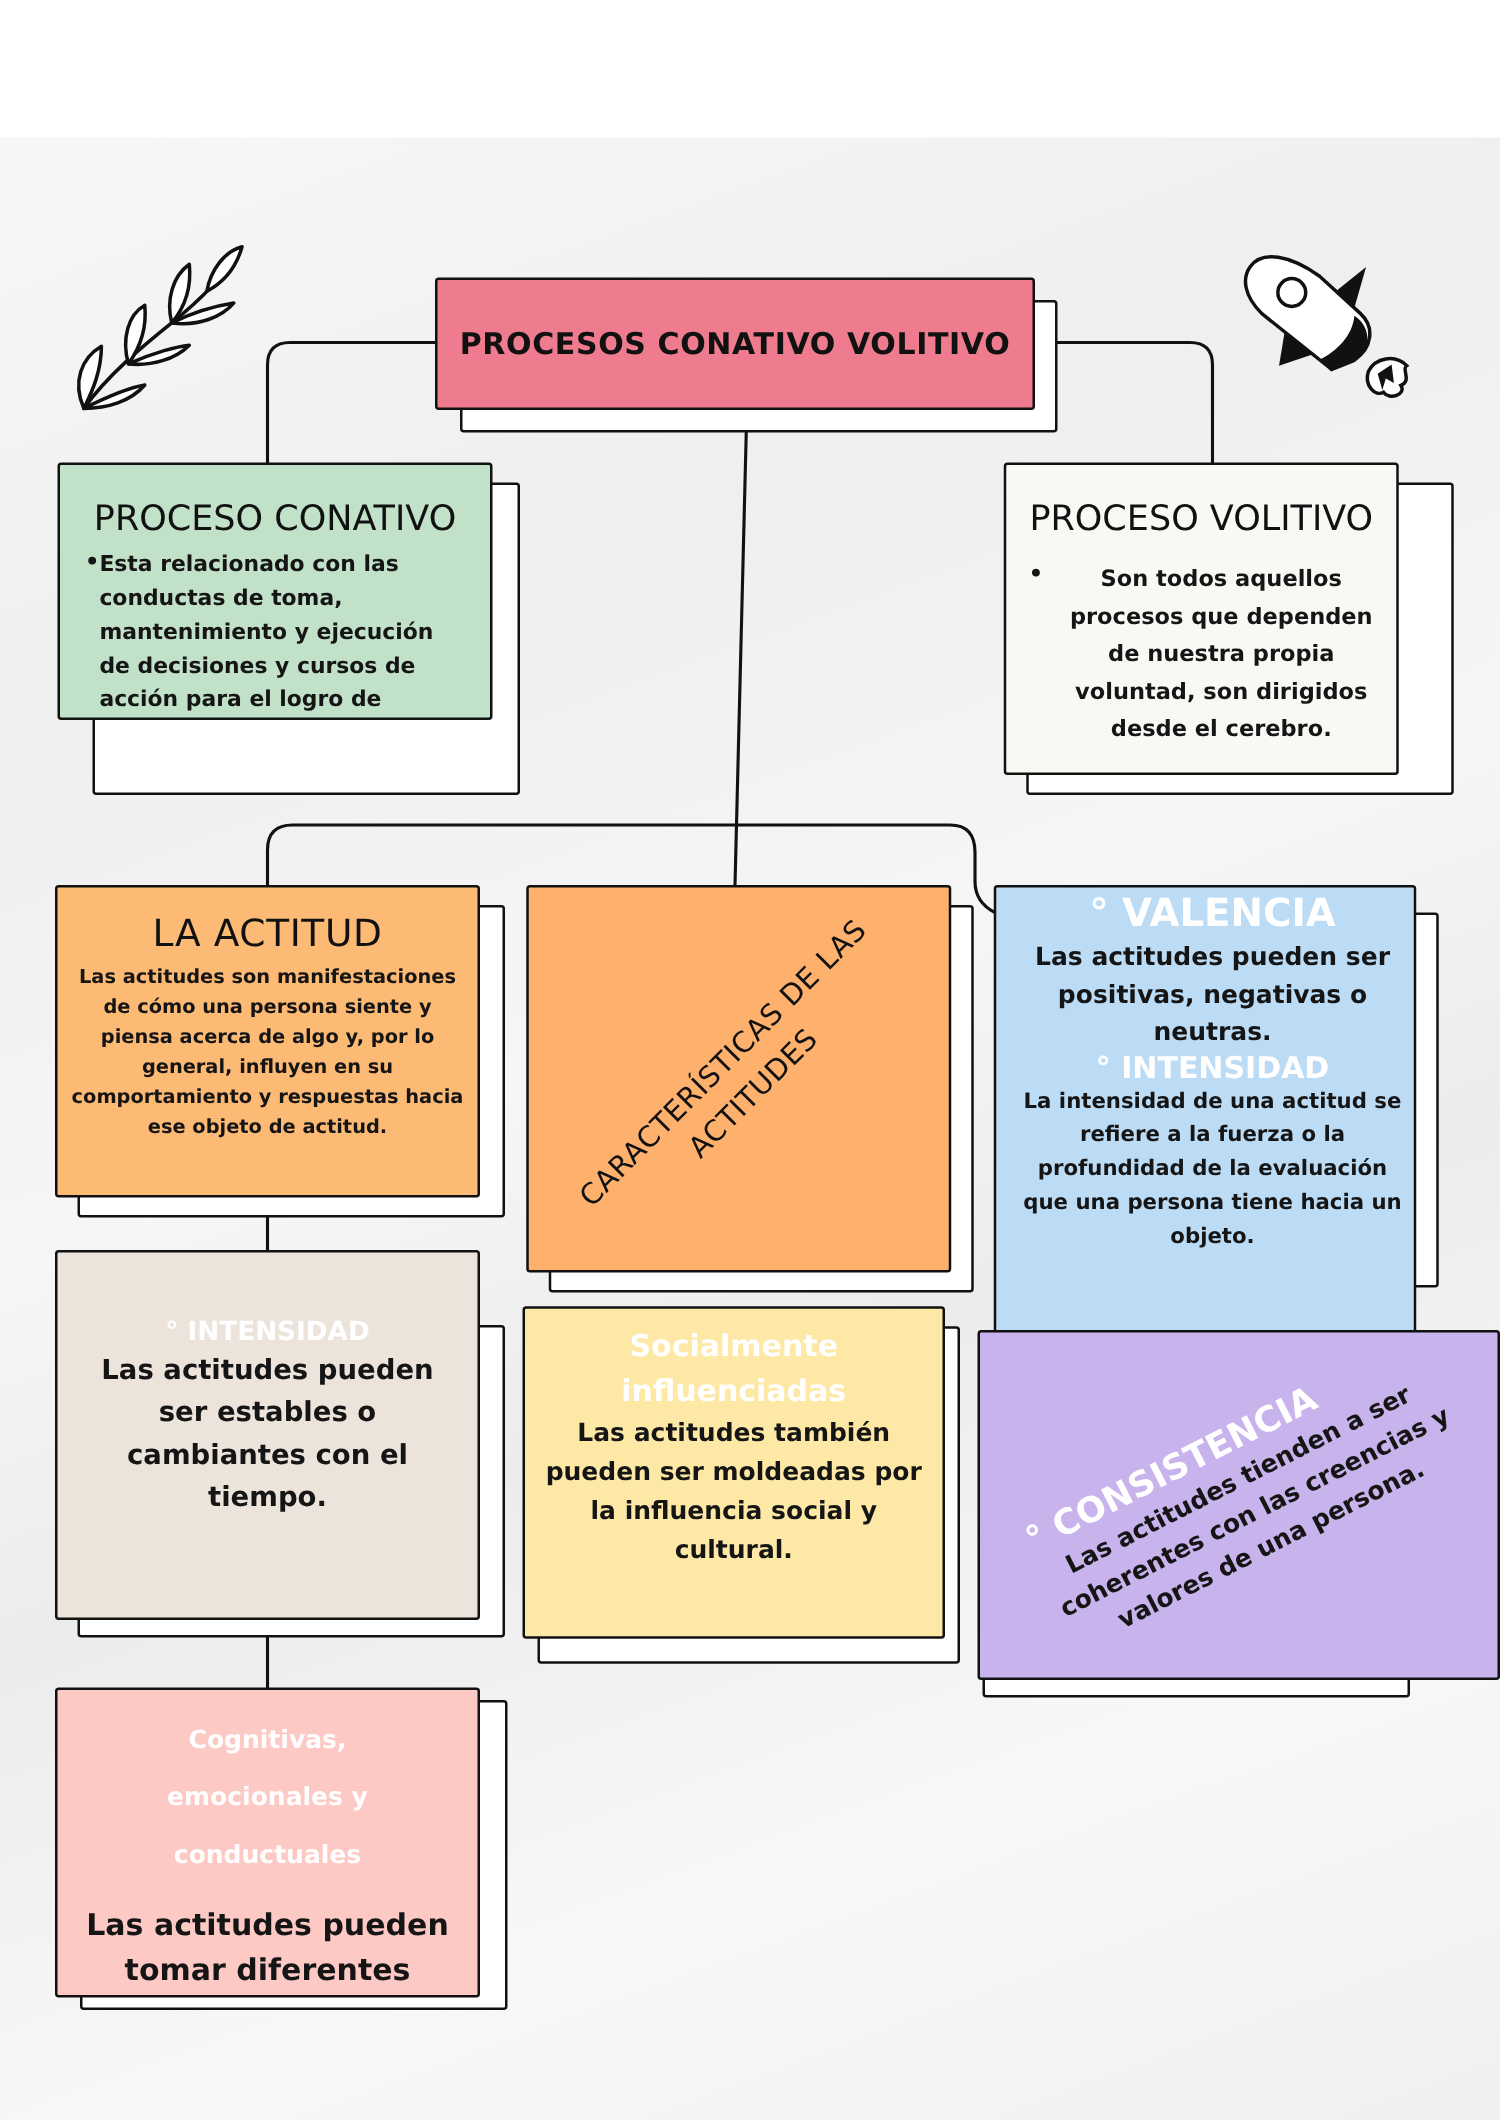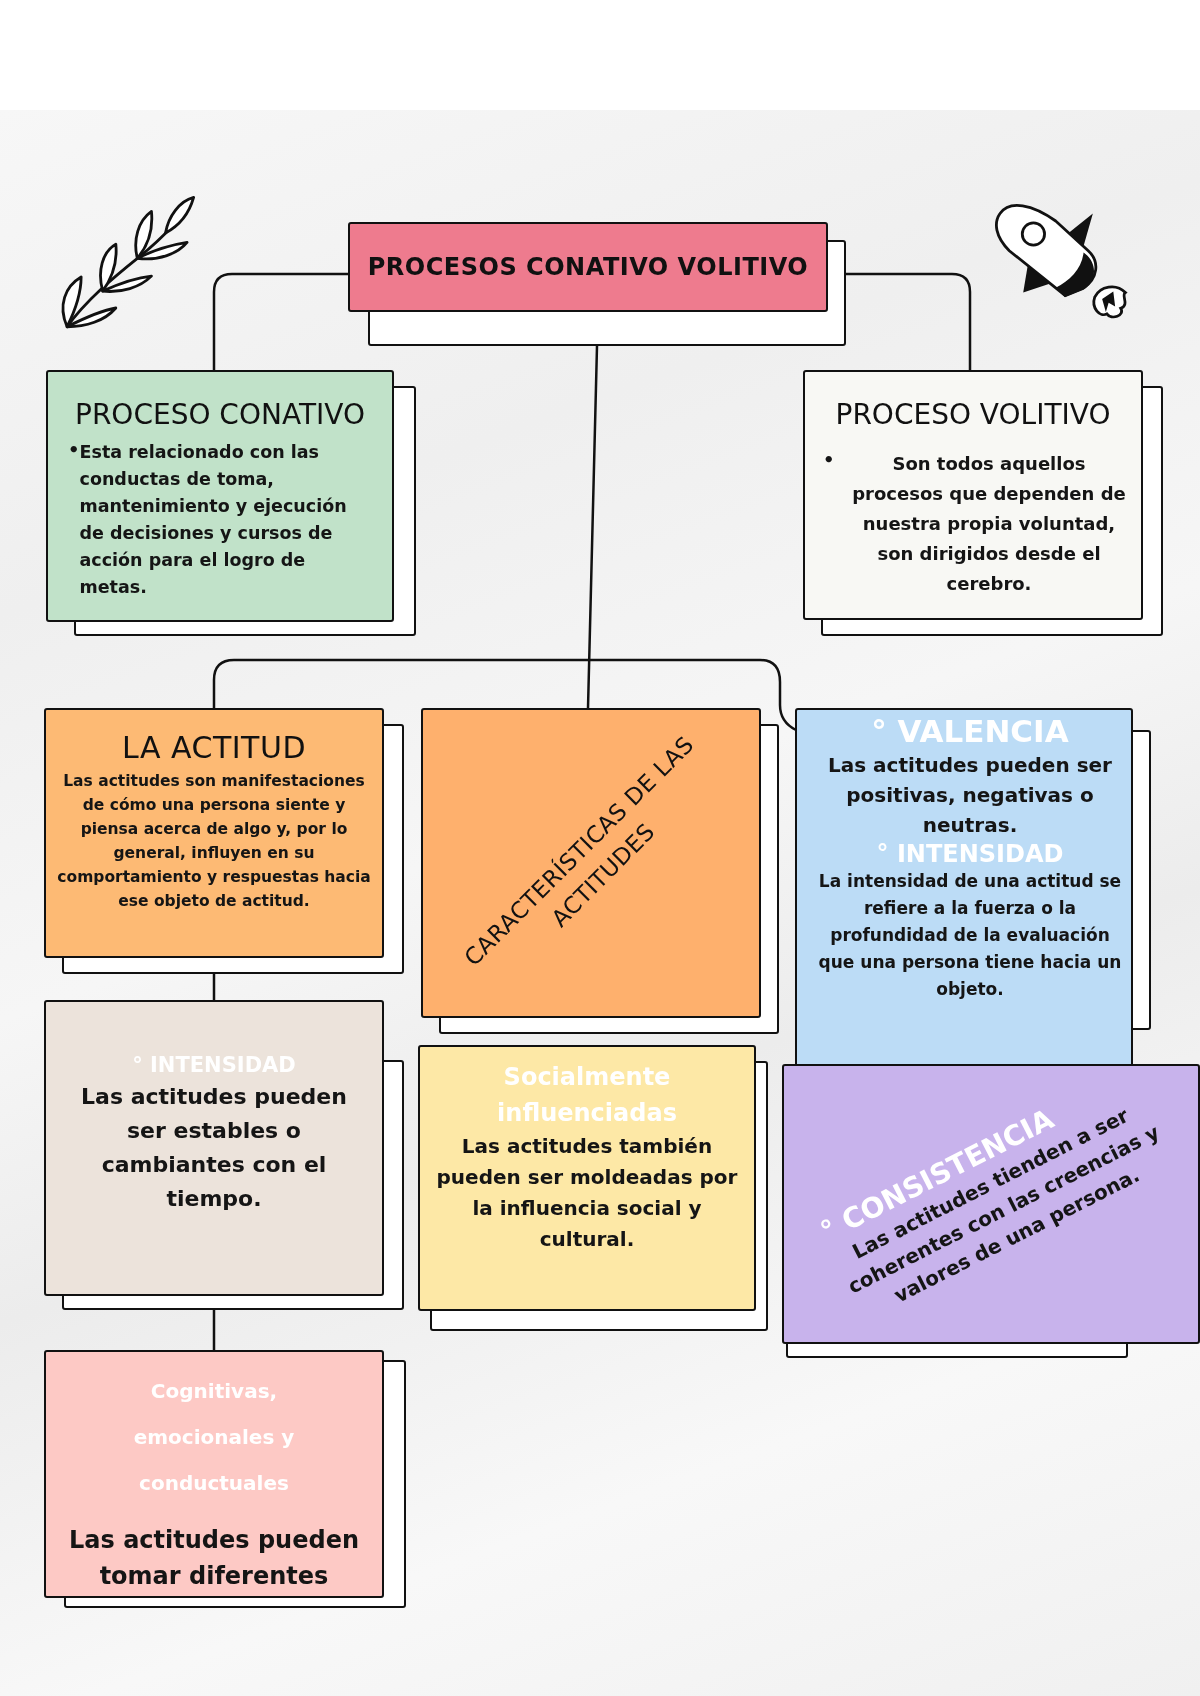--- a/index.html
+++ b/index.html
@@ -68,39 +68,39 @@
     <path d="M10 20 C20 5 45 10 70 28 L105 60 C118 72 115 90 100 100 L80 108 L20 60 C5 45 3 30 10 20 Z" fill="#fff" stroke="#111" stroke-width="3"></path>
     <path d="M100 62 C115 72 115 92 100 102 L80 110 L70 100 C85 92 98 80 100 62 Z" fill="#111"></path>
     <circle cx="46" cy="42" r="12" fill="#fff" stroke="#111" stroke-width="3"></circle>
     <path d="M112 110 C118 98 135 95 145 105 C140 108 150 118 140 122 C145 130 130 135 125 128 C118 132 108 122 112 110 Z" fill="#fff" stroke="#111" stroke-width="3"></path>
     <path d="M120 112 L132 104 L134 120 L127 116 L124 126 Z" fill="#111"></path>
   </svg>
 </div>
 
 <div class="card" style="left:348px;top:222px;">
   <div class="back" style="left:20px;top:18px;width:478px;height:106px;"></div>
-  <div class="front" style="width:480px;height:90px;background:#ee7b8e;justify-content:center;">
+  <div class="front" style="width:480px;height:106px;background:#ee7b8e;justify-content:center;">
     <span class="hand" style="font-size:24px;font-weight:bold;letter-spacing:0.5px;">PROCESOS CONATIVO VOLITIVO</span>
   </div>
 </div>
 
 <div class="card" style="left:46px;top:370px;">
   <div class="back" style="left:28px;top:16px;width:342px;height:250px;"></div>
-  <div class="front" style="width:348px;height:252px;background:#c1e2c9;padding-top:26px;">
+  <div class="front" style="width:348px;height:206px;background:#c1e2c9;padding-top:26px;">
     <div class="hand" style="font-size:28px;white-space:nowrap;letter-spacing:0px;">PROCESO CONATIVO</div>
     <div style="display:flex;align-items:flex-start;text-align:left;padding:8px 24px 0 20px;">
       <span class="body-t" style="font-size:18px;width:28px;">•</span>
       <span class="body-t" style="font-size:17.5px;line-height:27px;">Esta relacionado con las conductas de toma, mantenimiento y ejecución de decisiones y cursos de acción para el logro de metas.</span>
     </div>
   </div>
 </div>
 
 <div class="card" style="left:803px;top:370px;">
   <div class="back" style="left:18px;top:16px;width:342px;height:250px;"></div>
-  <div class="front" style="width:340px;height:250px;background:#f8f8f4;padding-top:26px;">
+  <div class="front" style="width:316px;height:250px;background:#f8f8f4;padding-top:26px;">
     <div class="hand" style="font-size:28px;white-space:nowrap;letter-spacing:0px;">PROCESO VOLITIVO</div>
     <div style="display:flex;align-items:flex-start;padding:18px 12px 0 18px;">
       <span class="body-t" style="font-size:18px;width:26px;text-align:left;">•</span>
       <span class="body-t" style="font-size:18px;line-height:30px;flex:1;">Son todos aquellos procesos que dependen de nuestra propia voluntad, son dirigidos desde el cerebro.</span>
     </div>
   </div>
 </div>
 
 <div class="card" style="left:44px;top:708px;">
   <div class="back" style="left:18px;top:16px;width:342px;height:250px;"></div>

